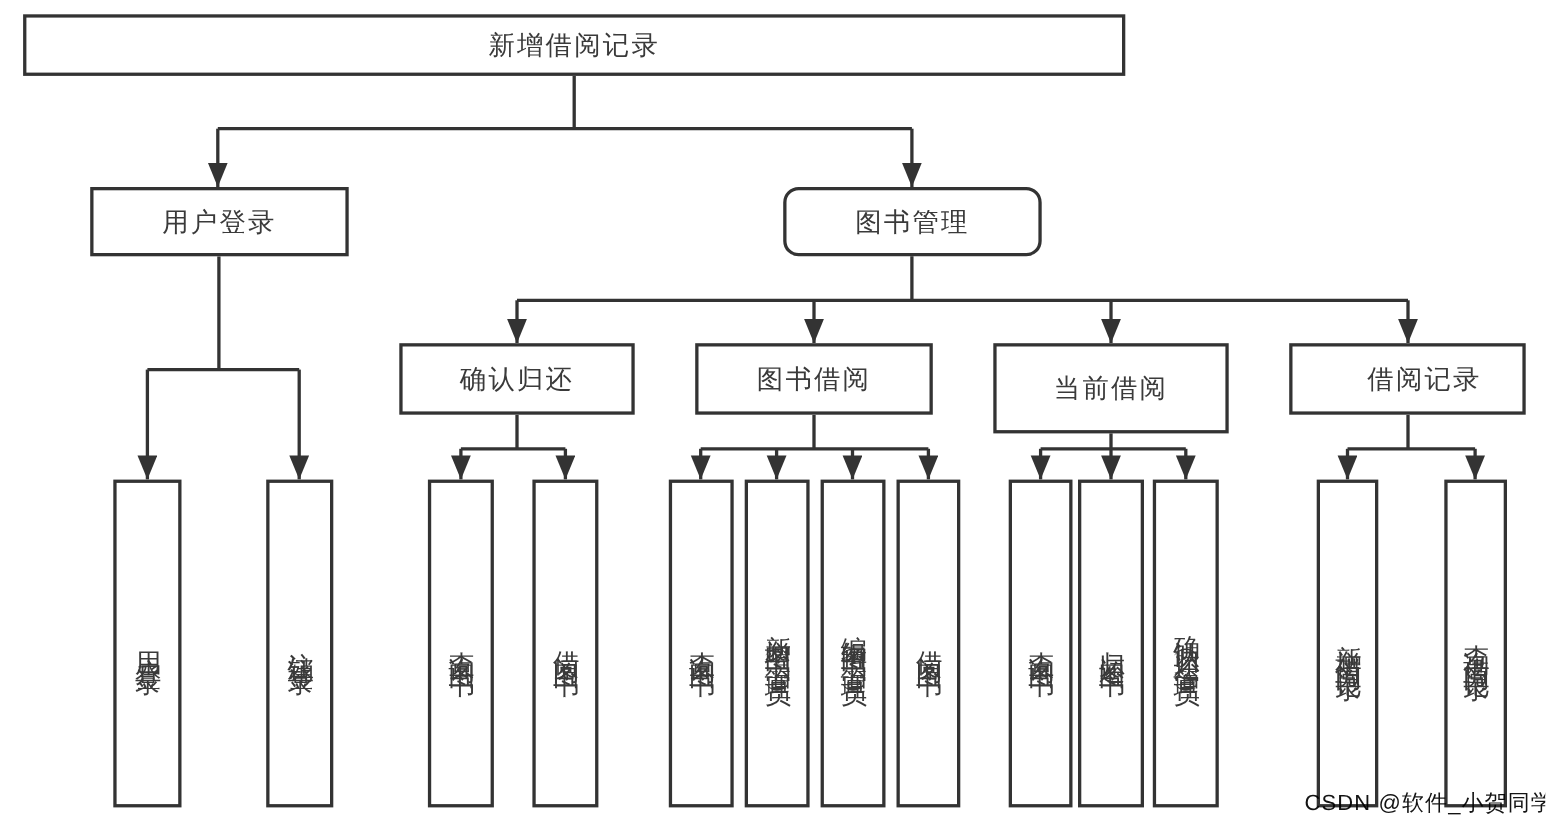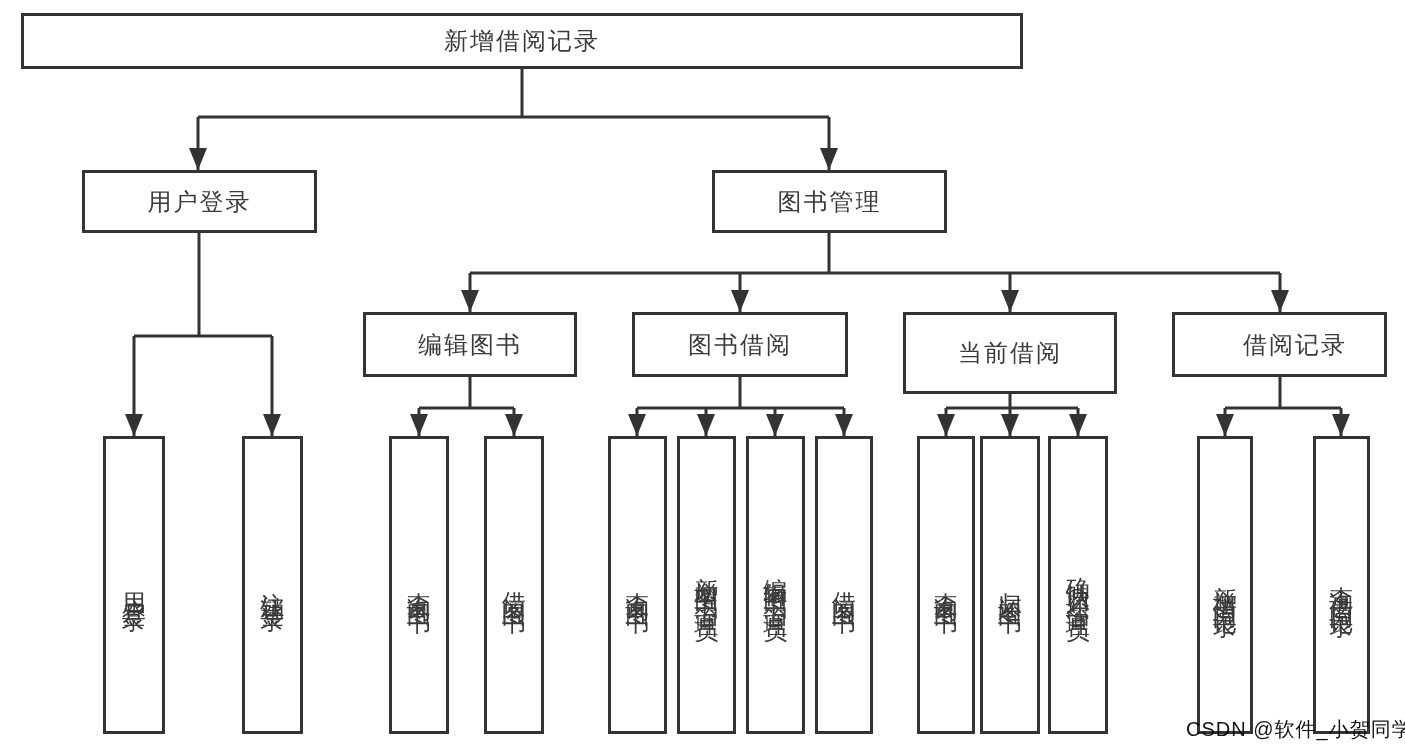--- a/index.html
+++ b/index.html
@@ -27,21 +27,21 @@
     text-orientation:mixed;
     font-size:24px;
     line-height:1.15;
     letter-spacing:6px;
     white-space:nowrap;
     color:#3a3a3a;
   }
   
   .b-root   {left:21px;  top:13px;  width:1002px;height:56px;}
   .b-login  {left:82px;  top:170px; width:235px; height:63px;}
-  .b-mgmt   {left:712px; top:170px; width:235px; height:63px;}
+  .b-mgmt   {left:712px; top:170px; width:235px; height:63px;border-radius:14px;}
   .b-newbook{left:363px; top:312px; width:214px; height:65px;}
   .b-borrow {left:632px; top:312px; width:216px; height:65px;}
   .b-current{left:903px; top:312px; width:214px; height:82px;}
   .b-records{left:1172px;top:312px; width:215px; height:65px;padding-left:31px;}
   .b-l1a{left:103px; top:436px;width:62px;height:298px;}
   .b-l1b{left:242px; top:436px;width:61px;height:298px;}
   .b-l2a{left:389px; top:436px;width:60px;height:298px;}
   .b-l2b{left:484px; top:436px;width:60px;height:298px;}
   .b-l3a{left:608px; top:436px;width:59px;height:298px;}
   .b-l3b{left:677px; top:436px;width:59px;height:298px;}
@@ -111,21 +111,21 @@
   </div>
 
   <div class="box hbox b-login">
     <span>用户登录</span>
   </div>
   <div class="box hbox b-mgmt">
     <span>图书管理</span>
   </div>
 
   <div class="box hbox b-newbook">
-    <span>编辑图书</span>
+    <span>确认归还</span>
   </div>
   <div class="box hbox b-borrow">
     <span>图书借阅</span>
   </div>
   <div class="box hbox b-current">
     <span>当前借阅</span>
   </div>
   <div class="box hbox b-records">
     <span>借阅记录</span>
   </div>

